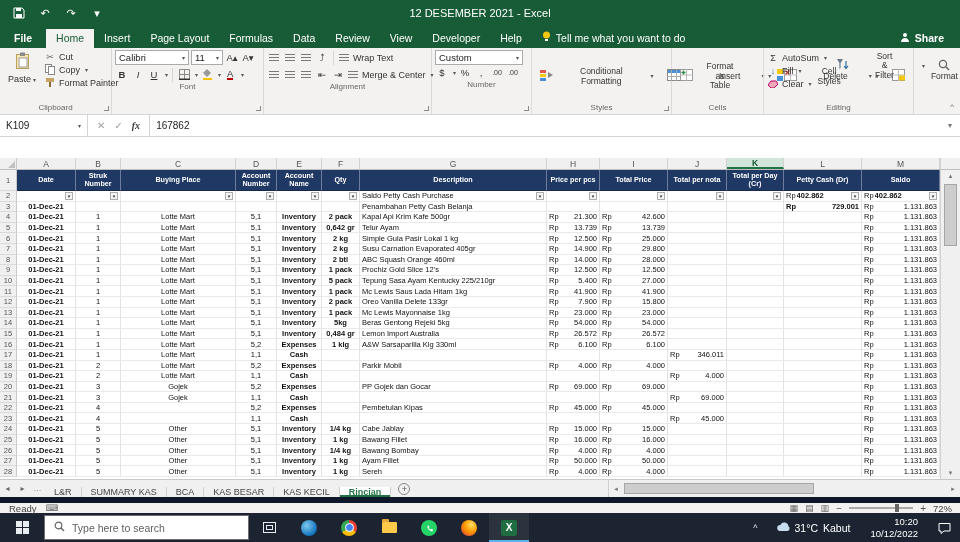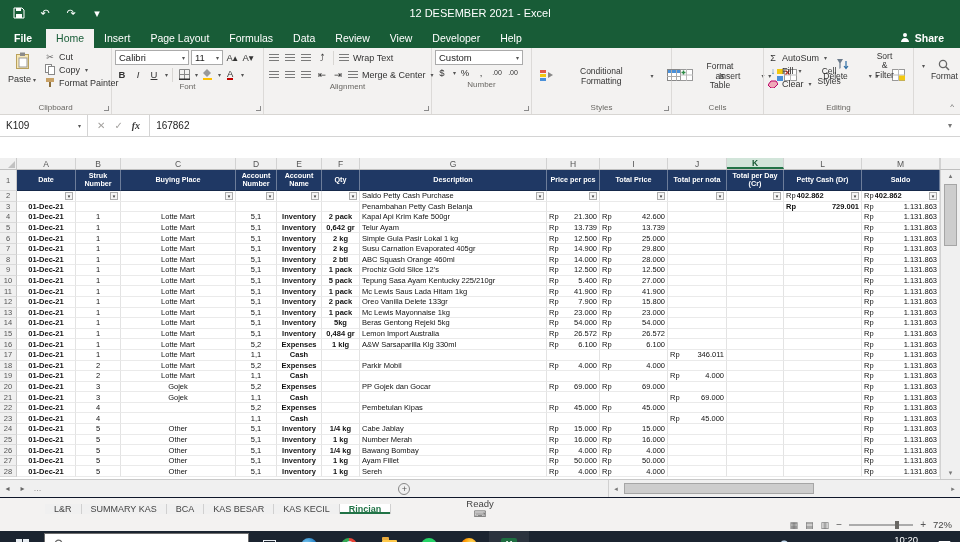--- a/index.html
+++ b/index.html
@@ -78,31 +78,31 @@
   .fdrop{flex:none;margin-left:auto;width:8px;height:8px;border:1px solid #ACACAC;background:#F5F5F5;display:inline-flex;align-items:center;justify-content:center;font-size:5px;color:#333;}
   .fcell .num{font-weight:bold;margin-left:1px;overflow:hidden;}
   .vscroll{position:absolute;top:0;right:0;bottom:0;width:20px;background:#F0F0F0;border-left:1px solid #D2D2D2;}
   .varrow{position:absolute;left:0;right:0;text-align:center;font-size:7px;color:#777;}
   .varrow.up{top:2px;} .varrow.down{bottom:2px;}
   .vthumb{position:absolute;top:14px;left:3px;right:3px;height:62px;background:#CDCDCD;border:1px solid #A6A6A6;}
 
   
   .tabbar{height:18px;background:#F0F0F0;border-top:1px solid #C9C9C9;display:flex;align-items:stretch;font-size:9px;color:#444;}
   .nav{width:15px;display:flex;align-items:center;justify-content:center;color:#666;font-size:8px;}
-  .stabs{display:flex;align-items:flex-start;margin-top:24px;}
+  .stabs{display:flex;align-items:flex-end;}
   .stab{padding:0 9px;display:flex;align-items:center;border-right:1px solid #D0D0D0;background:#F0F0F0;white-space:nowrap;}
   .stab.active{background:#FFFFFF;color:#217346;font-weight:bold;box-shadow:inset 0 -2px 0 #217346;}
   .addsheet{width:12px;height:12px;margin:3px 7px 0;border:1px solid #888;border-radius:50%;display:flex;align-items:center;justify-content:center;color:#555;font-size:9px;line-height:1;}
   .hscroll{margin-left:auto;display:flex;align-items:stretch;width:352px;border-left:1px solid #D0D0D0;background:#F0F0F0;}
   .harrow{width:14px;display:flex;align-items:center;justify-content:center;font-size:7px;color:#777;}
   .htrack{flex:1;position:relative;}
   .hthumb{position:absolute;left:1px;top:3px;bottom:3px;width:190px;background:#CDCDCD;border:1px solid #A6A6A6;}
 
   
-  .statusbar{height:34px;background:#F3F2F1;border-top:1px solid #0f172a;display:flex;align-items:center;font-size:9.5px;color:#444;flex-direction:column;}
+  .statusbar{height:16px;background:#F3F2F1;border-top:6px solid #0f172a;display:flex;align-items:center;font-size:9.5px;color:#444;}
   .ready{padding:0 9px;}
   .statusicon{font-size:9px;color:#666;}
   .sright{margin-left:auto;display:flex;align-items:center;gap:7px;padding-right:8px;}
   .viewicon{font-size:9px;color:#666;}
   .zoomtrack{width:64px;height:2px;background:#ABABAB;position:relative;}
   .zoomthumb{position:absolute;left:46px;top:-3px;width:4px;height:8px;background:#696763;}
   .zoomsym{font-size:10px;color:#555;}
 
   
   .taskbar{height:29px;background:#1B2430;display:flex;align-items:stretch;color:#fff;}
@@ -155,20 +155,29 @@
       <span class="rtab active">Home</span>
       <span class="rtab">Insert</span>
       <span class="rtab">Page Layout</span>
       <span class="rtab">Formulas</span>
       <span class="rtab">Data</span>
       <span class="rtab">Review</span>
       <span class="rtab">View</span>
       <span class="rtab">Developer</span>
       <span class="rtab">Help</span>
     </span>
+  <span class="tellme">
+    <span>
+      <svg width="9" height="11" viewBox="0 0 9 11">
+          <circle cx="4.5" cy="4" r="3.5" fill="#F2C811"></circle>
+          <rect x="3" y="8" width="3" height="2" fill="#fff"></rect>
+        </svg>
+    </span>
+    <span>Tell me what you want to do</span>
+  </span>
   <span class="share">
     <span>
       <svg width="10" height="10" viewBox="0 0 10 10">
           <circle cx="5" cy="3" r="2" fill="#fff"></circle>
           <path d="M1 10c0-2.2 1.8-4 4-4s4 1.8 4 4z" fill="#fff"></path>
         </svg>
     </span>
     <span>Share</span>
   </span>
 </div>
@@ -1366,21 +1375,21 @@
           <div class="cell c-center" style="width: 41px;">
             <span>5,1</span>
           </div>
           <div class="cell c-center c-bold" style="width: 45px;">
             <span>Inventory</span>
           </div>
           <div class="cell c-center c-bold" style="width: 38px;">
             <span>1 kg</span>
           </div>
           <div class="cell" style="width: 187px;">
-            <span>Number Merah</span>
+            <span>Bawang Fillet</span>
           </div>
           <div class="cell acct" style="width: 53px;">
             <span class="rp">Rp</span>
             <span class="num">16.000</span>
           </div>
           <div class="cell acct" style="width: 68px;">
             <span class="rp">Rp</span>
             <span class="num">16.000</span>
           </div>
           <div class="cell" style="width: 59px;"></div>

